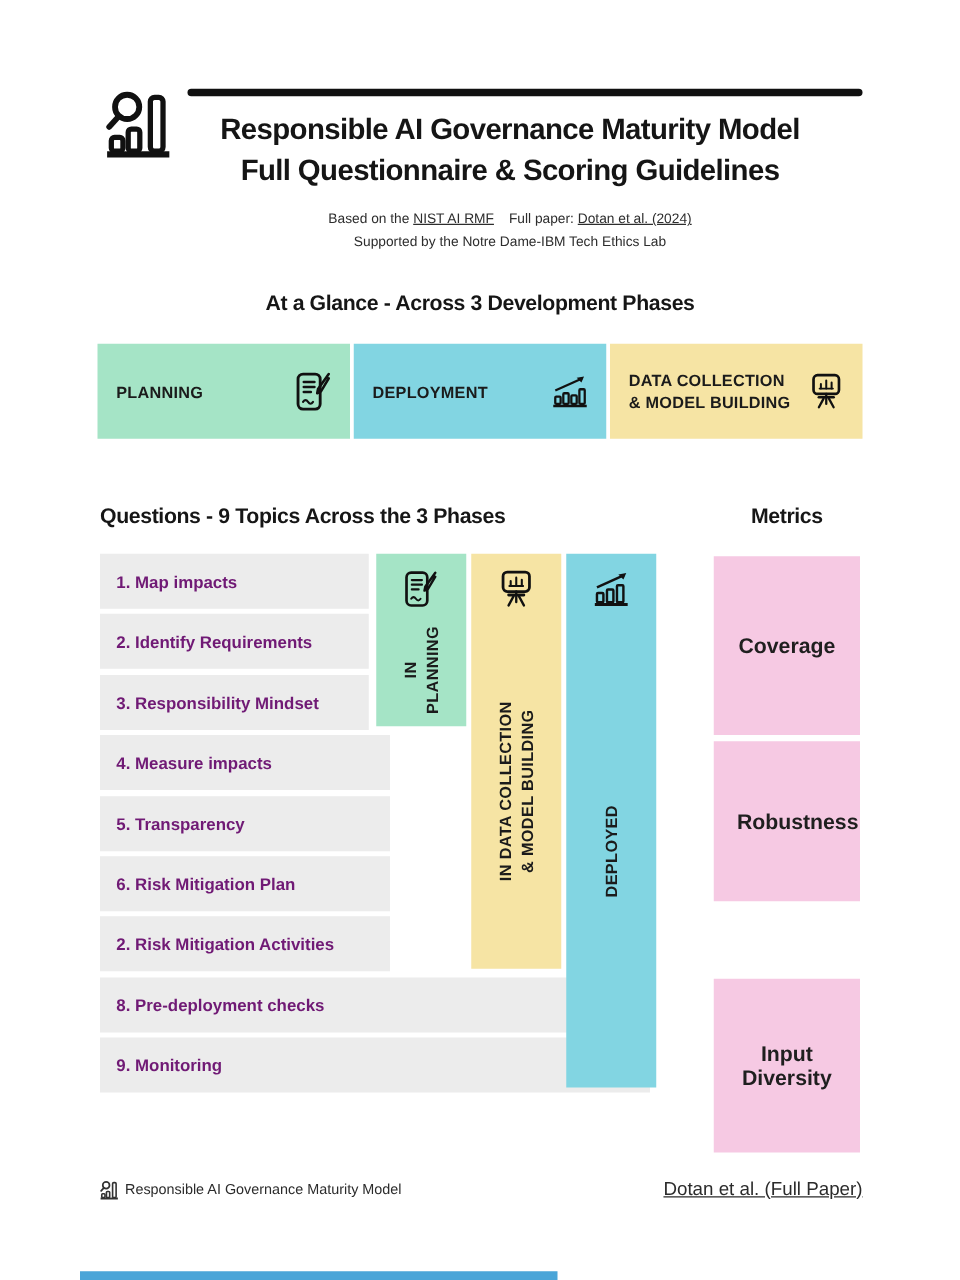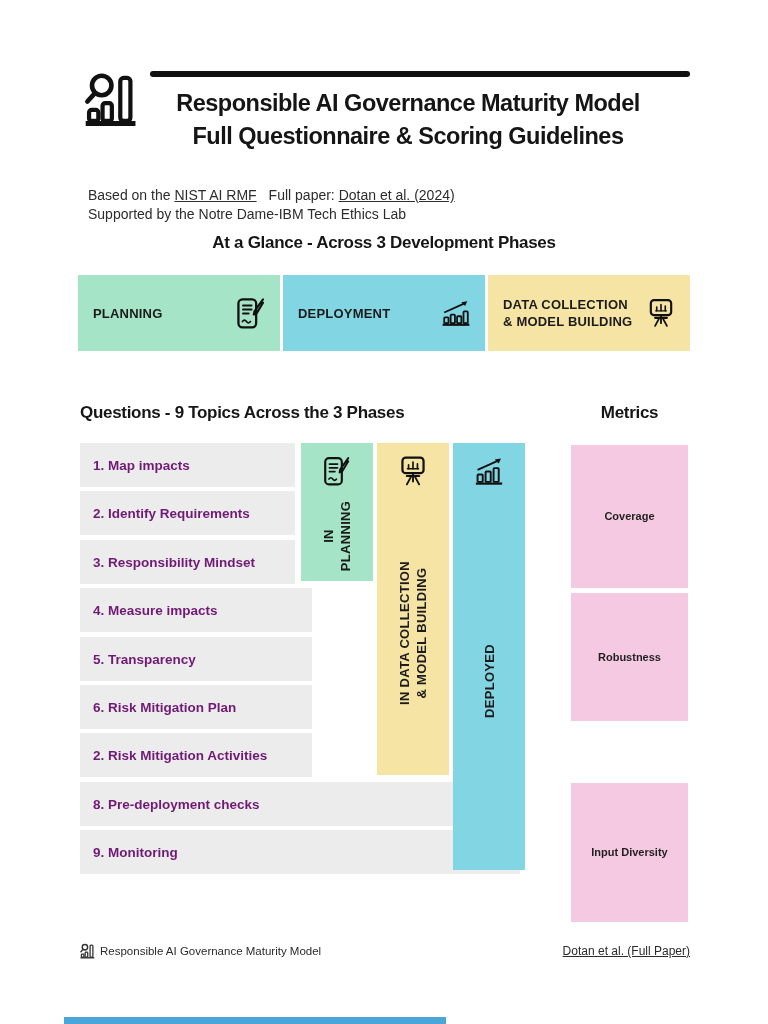--- a/index.html
+++ b/index.html
@@ -9,21 +9,21 @@
     background:#ffffff; overflow:hidden;
     font-family:"Liberation Sans", sans-serif; color:#1f1f1f;
   }
   a { color:inherit; text-decoration:underline; cursor:pointer; }
 
   
   .logo { position:absolute; left:84px; top:70px; width:54px; height:58px; }
   .header-rule { position:absolute; left:150px; top:71px; width:540px; height:6px; background:#101010; border-radius:3px; }
   .title-block { position:absolute; left:88px; top:87px; width:640px; text-align:center; letter-spacing:-0.5px; }
   .title-line { font-size:23.5px; font-weight:700; line-height:33px; color:#151515; }
-  .subtitle-block { position:absolute; left:88px; top:166px; width:640px; font-size:14px; line-height:19px; color:#2d2d2d;margin-top:20px; }
+  .subtitle-block { position:absolute; left:88px; top:166px; width:640px; text-align:center; font-size:11px; line-height:19px; color:#2d2d2d; }
   .subtitle-sep { display:inline-block; width:12px; }
 
   
   .glance-heading { position:absolute; left:0; top:233px; width:768px; text-align:center;
     font-size:17px; font-weight:700; letter-spacing:-0.3px; color:#161616; }
   .phase-row { position:absolute; left:78px; top:275px; width:612px; height:76px; display:flex; gap:3px; }
   .phase-box { flex:1; display:flex; align-items:center; justify-content:space-between; padding:0 14px 0 15px; }
   .phase-green  { background:#a5e4c6; }
   .phase-yellow { background:#f6e4a4; }
   .phase-cyan   { background:#82d5e2; }
@@ -46,30 +46,30 @@
   .col-yellow { left:377px; top:443px; height:332px; background:#f6e4a4; }
   .col-cyan   { left:453px; top:443px; height:427px; background:#82d5e2; }
   .col-icon-wrap { height:48px; display:flex; align-items:center; justify-content:center; padding-top:8px; }
   .col-icon { width:32px; height:30px; }
   .col-label-area { position:relative; flex:1; width:100%; }
   .col-label { position:absolute; top:50%; left:50%; transform:translate(-50%,-50%) rotate(-90deg);
     white-space:nowrap; text-align:center; font-size:13px; font-weight:700; letter-spacing:0.3px; color:#1b1b1b; line-height:17px; }
 
   .metric-box { position:absolute; left:571px; width:117px; background:#f6c9e3;
     display:flex; align-items:center; justify-content:center; text-align:center;
-    font-size:11px; font-weight:700; color:#1f1f1f; line-height:19px; }
+    font-size:17px; font-weight:700; color:#1f1f1f; line-height:19px; }
   .metric-box span { display:inline-block; max-width:80px; }
   .metric-1 { top:445px; height:143px; }
   .metric-2 { top:593px; height:128px; }
   .metric-3 { top:783px; height:139px; }
 
   
   .footer { position:absolute; left:80px; top:943px; width:610px; display:flex; align-items:center; font-size:11.5px; color:#2b2b2b; }
   .footer-logo { width:15px; height:16px; margin-right:5px; }
-  .footer-link { margin-left:auto; font-size:12px; }
+  .footer-link { margin-left:auto; font-size:15px; }
 
   .next-page-edge { position:absolute; left:64px; top:1017px; width:382px; height:7px; background:#4aa5d8; }
 </style>
 </head>
 <body>
 
 <div class="page">
 
   <svg class="logo" viewBox="0 0 64 64">
     <g fill="none" stroke="#111" stroke-width="5.5" stroke-linecap="round" stroke-linejoin="round">

